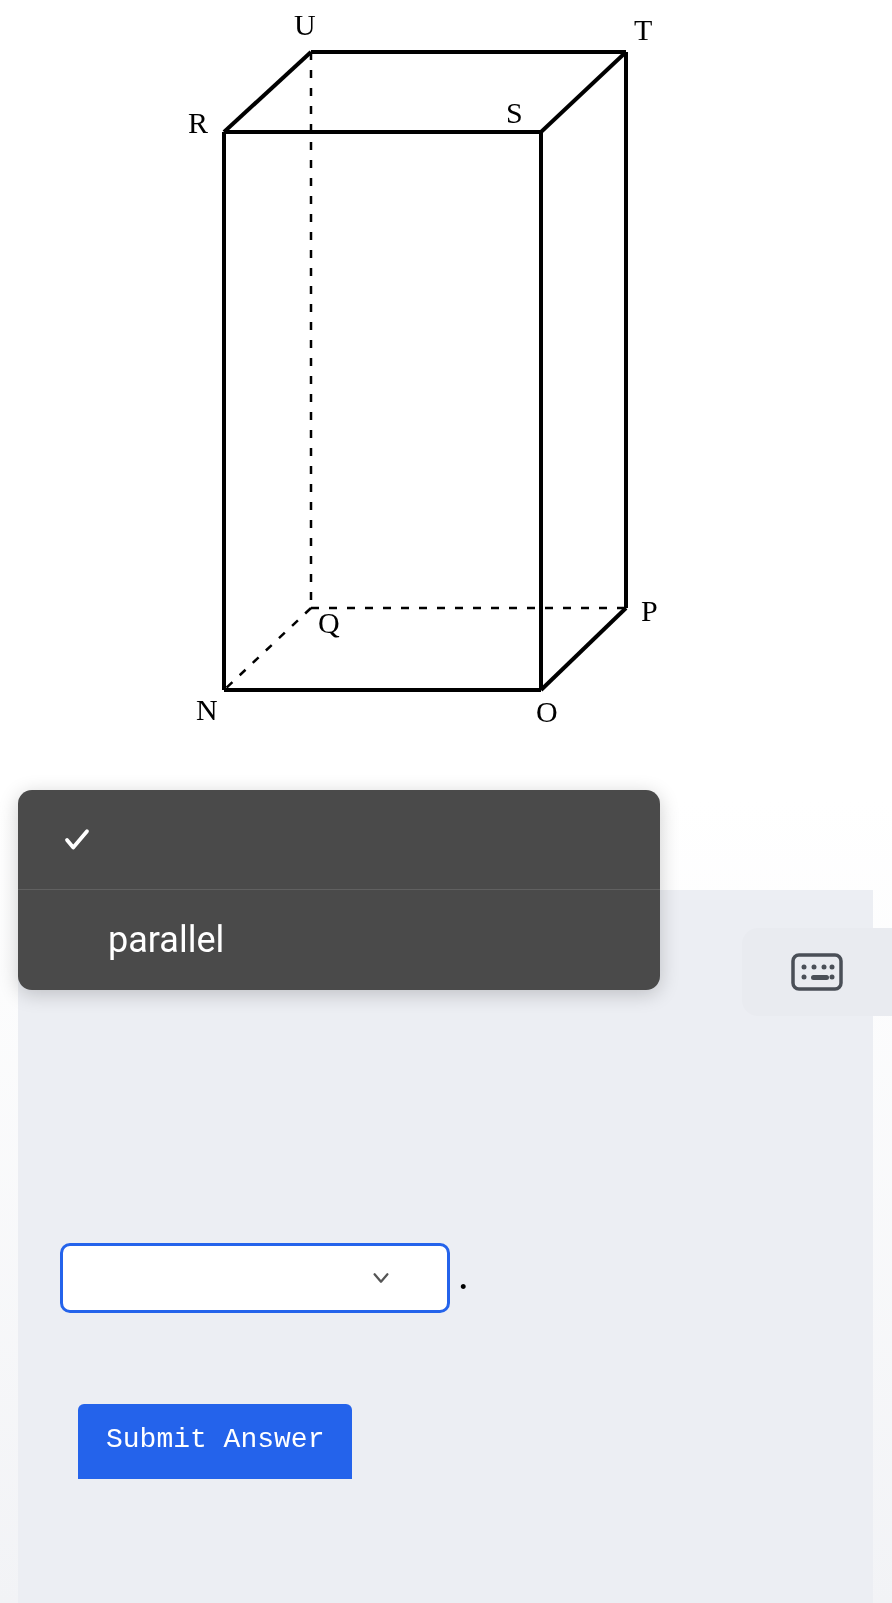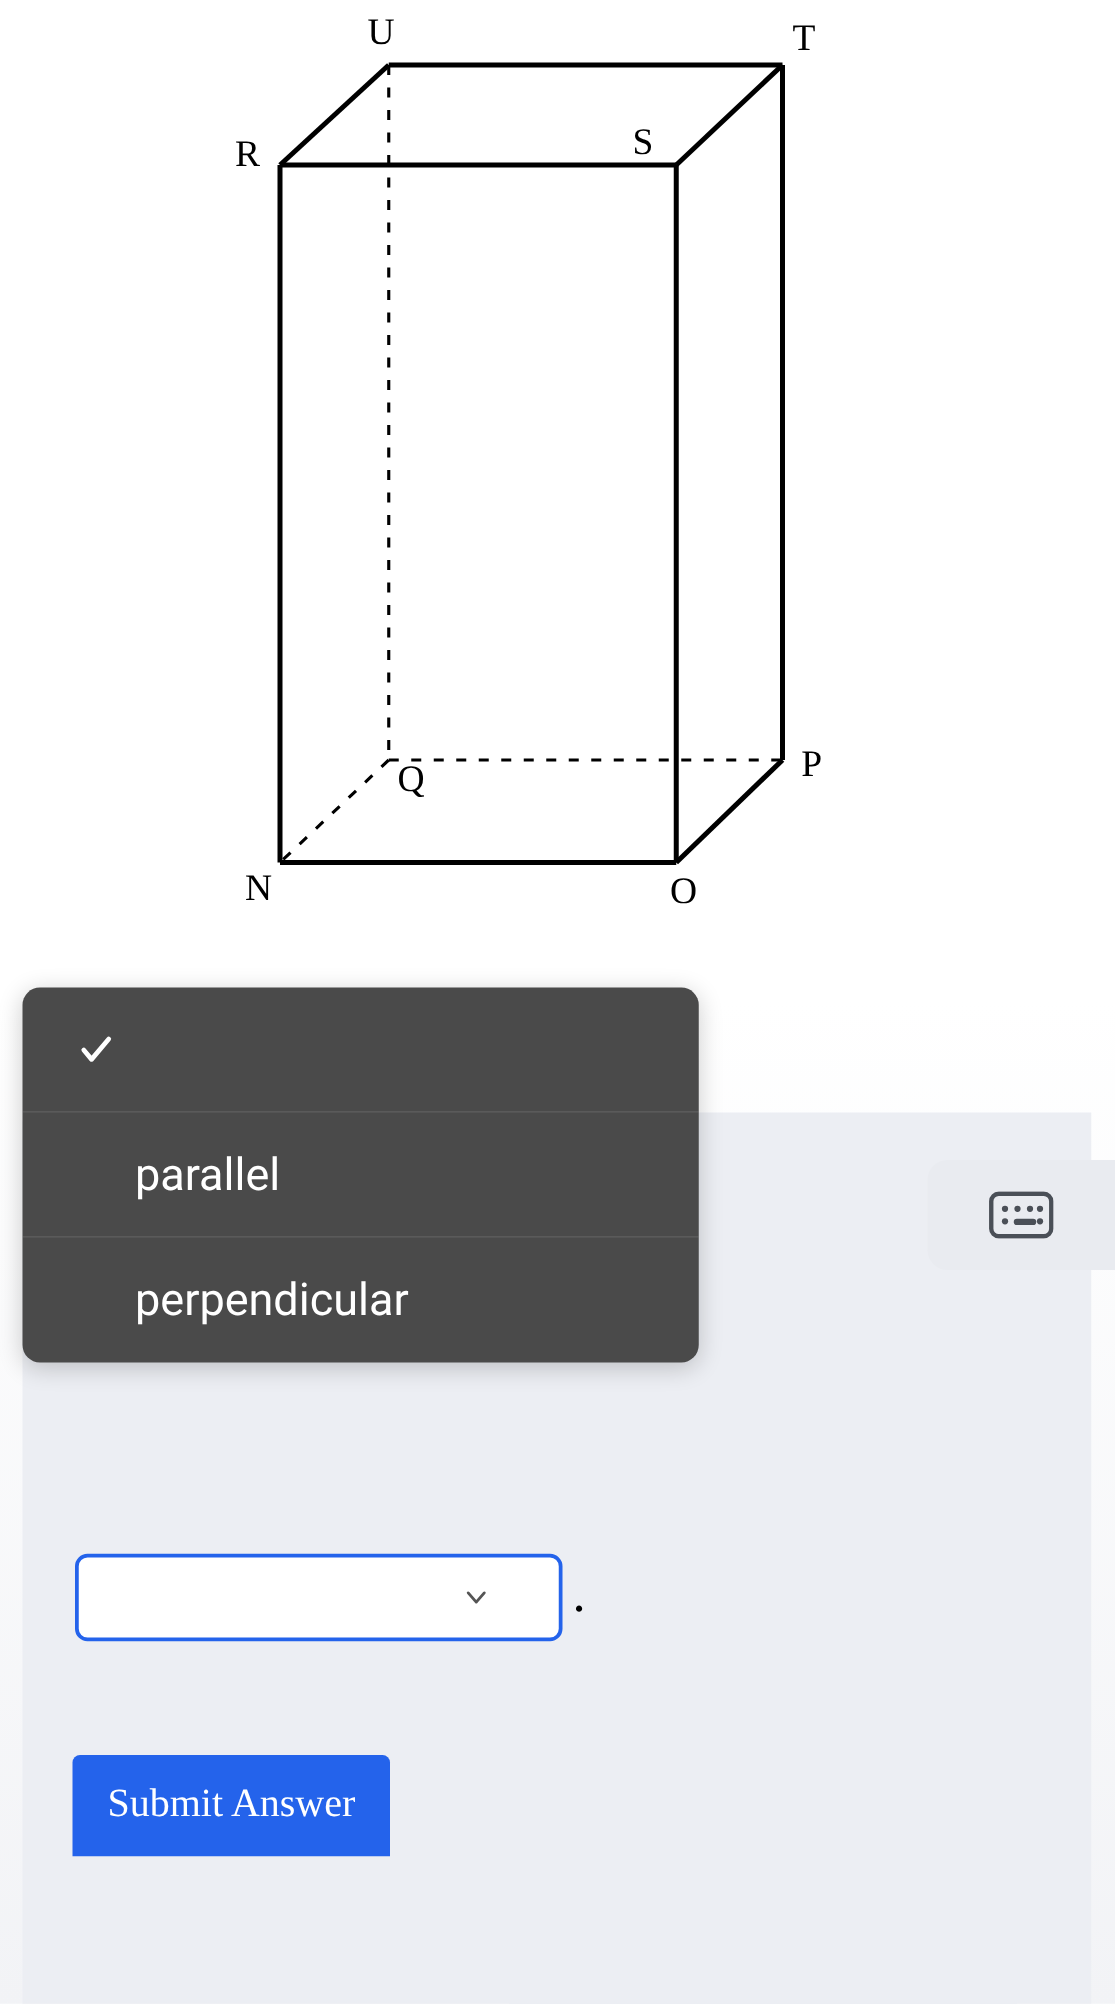--- a/index.html
+++ b/index.html
@@ -22,21 +22,21 @@
     }
     .vertex-label {
       font-family: "Times New Roman", serif;
       font-size: 30px;
       fill: #000;
     }
     .dropdown-popup {
       position: absolute;
       left: 18px;
       top: 790px;
-      width: 541px;
+      width: 642px;
       background: #4a4a4a;
       border-radius: 14px;
       overflow: hidden;
       box-shadow: 0 4px 20px rgba(0,0,0,0.2);
     }
     .dropdown-option {
       height: 100px;
       display: flex;
       align-items: center;
       padding-left: 90px;
@@ -88,26 +88,26 @@
       width: 22px;
       height: 22px;
     }
     .period {
       font-family: "Times New Roman", serif;
       font-size: 42px;
       color: #000;
     }
     .submit-button {
       position: absolute;
-      left: 58px;
+      left: 78px;
       top: 1404px;
       background: #2463eb;
       color: #ffffff;
-      font-family: Liberation Serif, serif;
-      font-size: 32px;
+      font-family: Liberation Mono, monospace;
+      font-size: 28px;
       padding: 20px 28px 24px 28px;
       border: none;
       border-radius: 6px 6px 0 0;
       cursor: pointer;
     }
     .keyboard-fab {
       position: absolute;
       right: 0;
       top: 928px;
       width: 150px;
@@ -169,23 +169,20 @@
 
 <div class="dropdown-popup">
   <div class="dropdown-option selected">
     <svg class="checkmark-icon" viewBox="0 0 24 24">
       <path d="M4 12 L9 18 L20 5" stroke="#fff" stroke-width="3" fill="none" stroke-linecap="round" stroke-linejoin="round"></path>
     </svg>
     <span></span>
   </div>
   <div class="dropdown-option">
     <span>parallel</span>
-  </div>
-  <div class="dropdown-option">
-    <span>perpendicular</span>
   </div>
 </div>
 
 <div class="select-wrapper">
   <div class="select-box">
     <svg class="chevron-down-icon" viewBox="0 0 24 24">
       <path d="M5 8 L12 16 L19 8" stroke="#555" stroke-width="2.5" fill="none" stroke-linecap="round" stroke-linejoin="round"></path>
     </svg>
   </div>
   <span class="period">.</span>

